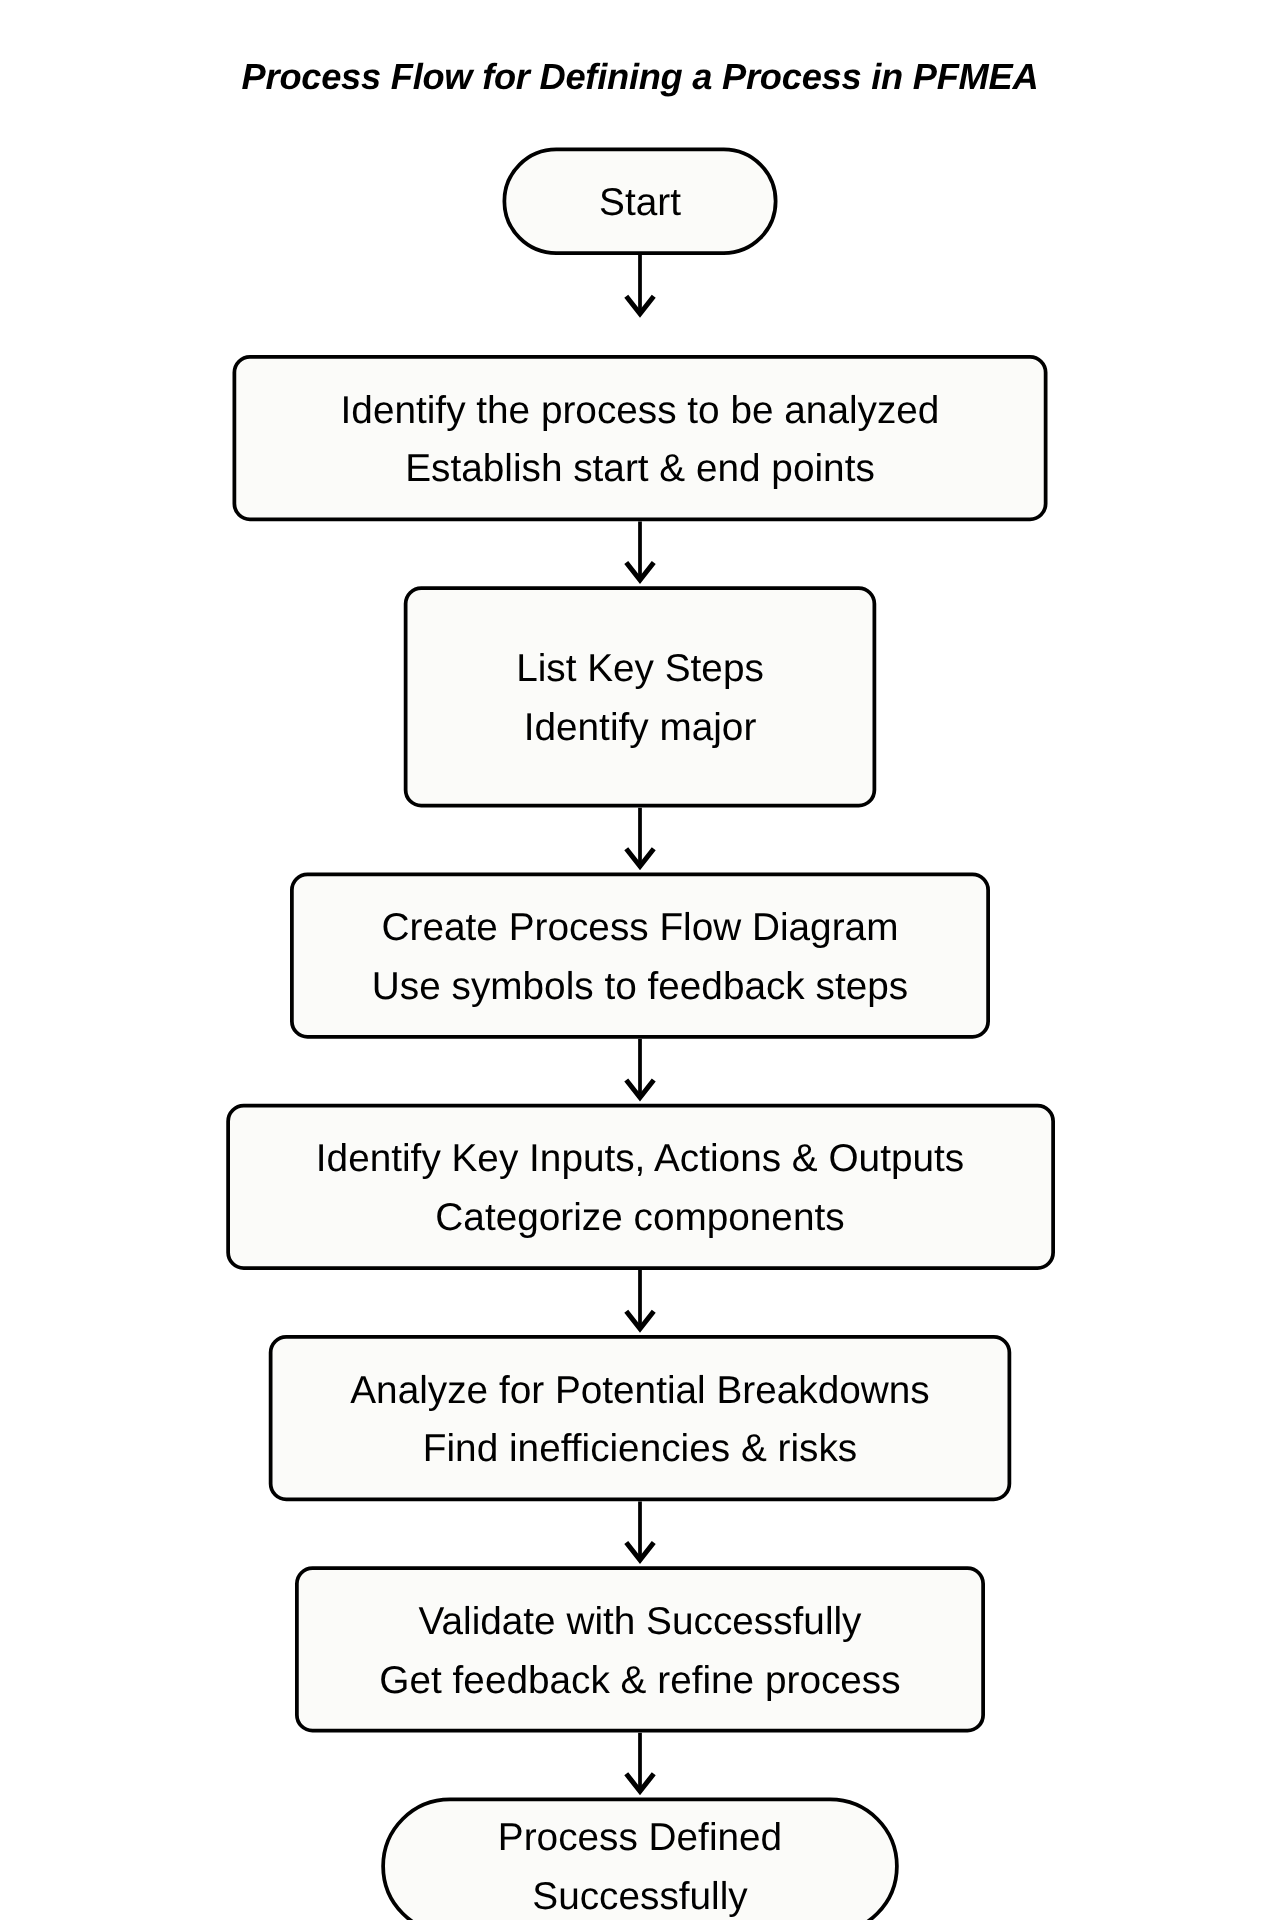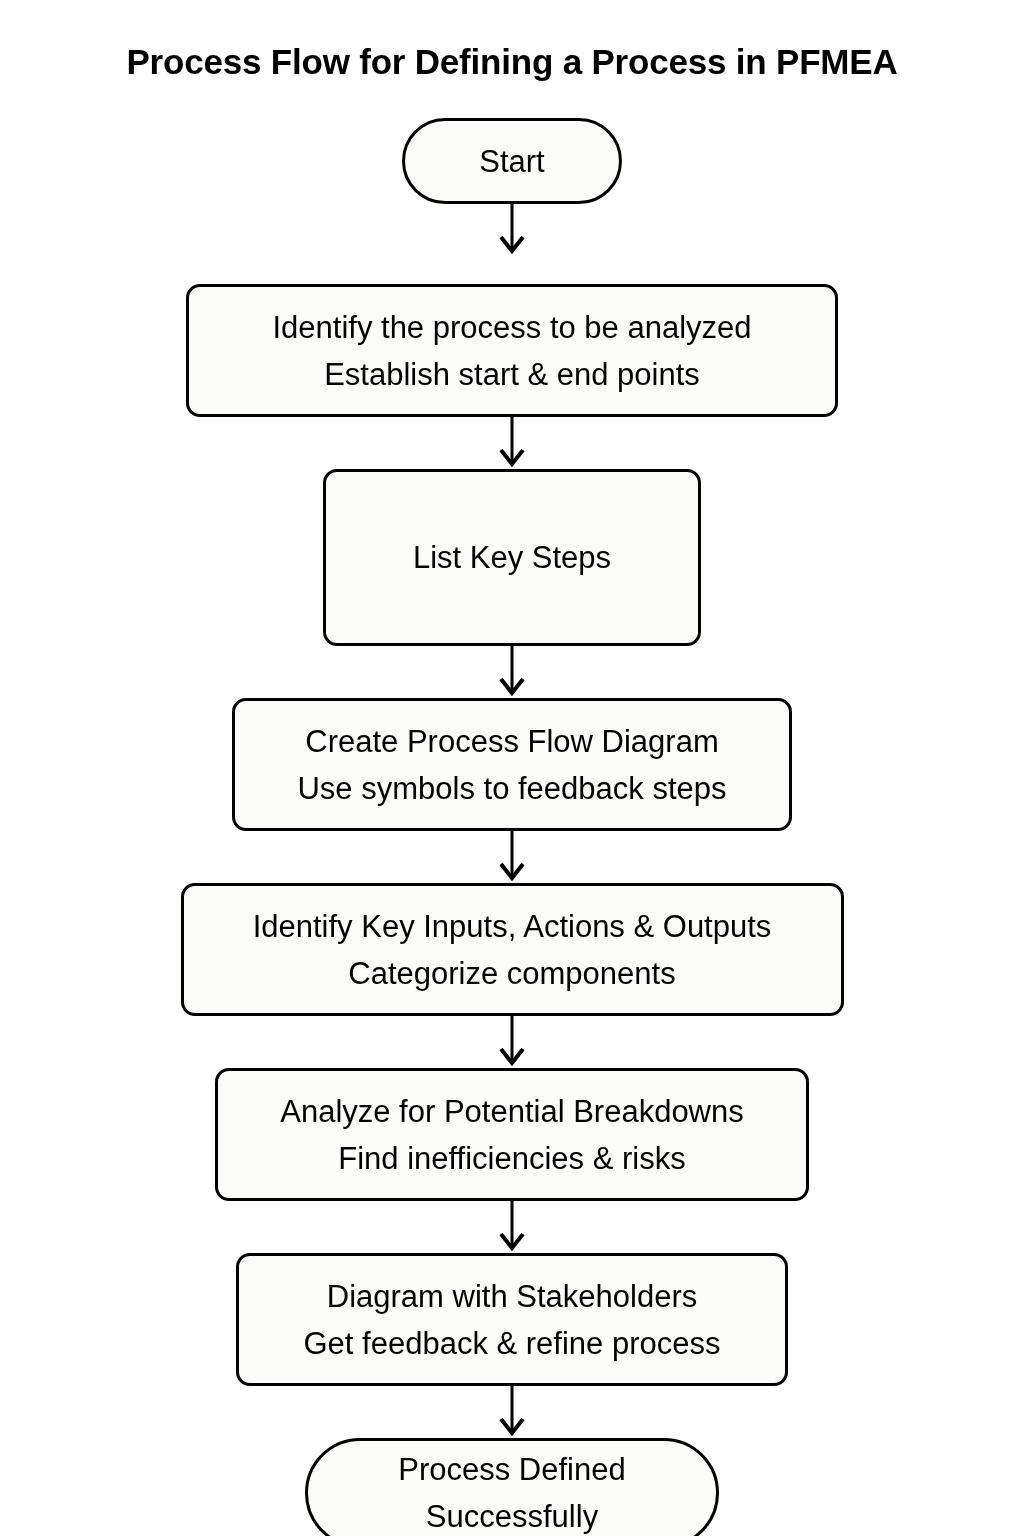--- a/index.html
+++ b/index.html
@@ -20,26 +20,27 @@
     background: #ffffff;
   }
 
   
   #chart-title {
     position: absolute;
     top: 40px;
     left: 0;
     width: 1024px;
     text-align: center;
-    font-size: 35px;
+    font-size: 29px;
     font-weight: bold;
     color: #000000;
     letter-spacing: -0.2px;
     line-height: 44px;
     white-space: nowrap;
+    font-style: italic;
   }
 
   
   #flow {
     position: absolute;
     top: 118px;
     left: 0;
     width: 872px;
   }
 
@@ -130,20 +131,21 @@
     <div class="connector">
       <svg width="40" height="52" viewBox="0 0 40 52" aria-hidden="true">
         <line x1="20" y1="0" x2="20" y2="44" stroke="#000000" stroke-width="3"></line>
         <polyline points="9,33 20,47 31,33" fill="none" stroke="#000000" stroke-width="4"></polyline>
       </svg>
     </div>
 
     <div class="node-row">
       <div class="node step n-s2">
         <span class="line">List Key Steps</span>
+        <span class="line">Identify major</span>
       </div>
     </div>
 
     <div class="connector">
       <svg width="40" height="52" viewBox="0 0 40 52" aria-hidden="true">
         <line x1="20" y1="0" x2="20" y2="44" stroke="#000000" stroke-width="3"></line>
         <polyline points="9,33 20,47 31,33" fill="none" stroke="#000000" stroke-width="4"></polyline>
       </svg>
     </div>
 
@@ -184,21 +186,21 @@
 
     <div class="connector">
       <svg width="40" height="52" viewBox="0 0 40 52" aria-hidden="true">
         <line x1="20" y1="0" x2="20" y2="44" stroke="#000000" stroke-width="3"></line>
         <polyline points="9,33 20,47 31,33" fill="none" stroke="#000000" stroke-width="4"></polyline>
       </svg>
     </div>
 
     <div class="node-row">
       <div class="node step n-s6">
-        <span class="line">Diagram with Stakeholders</span>
+        <span class="line">Validate with Successfully</span>
         <span class="line">Get feedback &amp; refine process</span>
       </div>
     </div>
 
     <div class="connector">
       <svg width="40" height="52" viewBox="0 0 40 52" aria-hidden="true">
         <line x1="20" y1="0" x2="20" y2="44" stroke="#000000" stroke-width="3"></line>
         <polyline points="9,33 20,47 31,33" fill="none" stroke="#000000" stroke-width="4"></polyline>
       </svg>
     </div>

